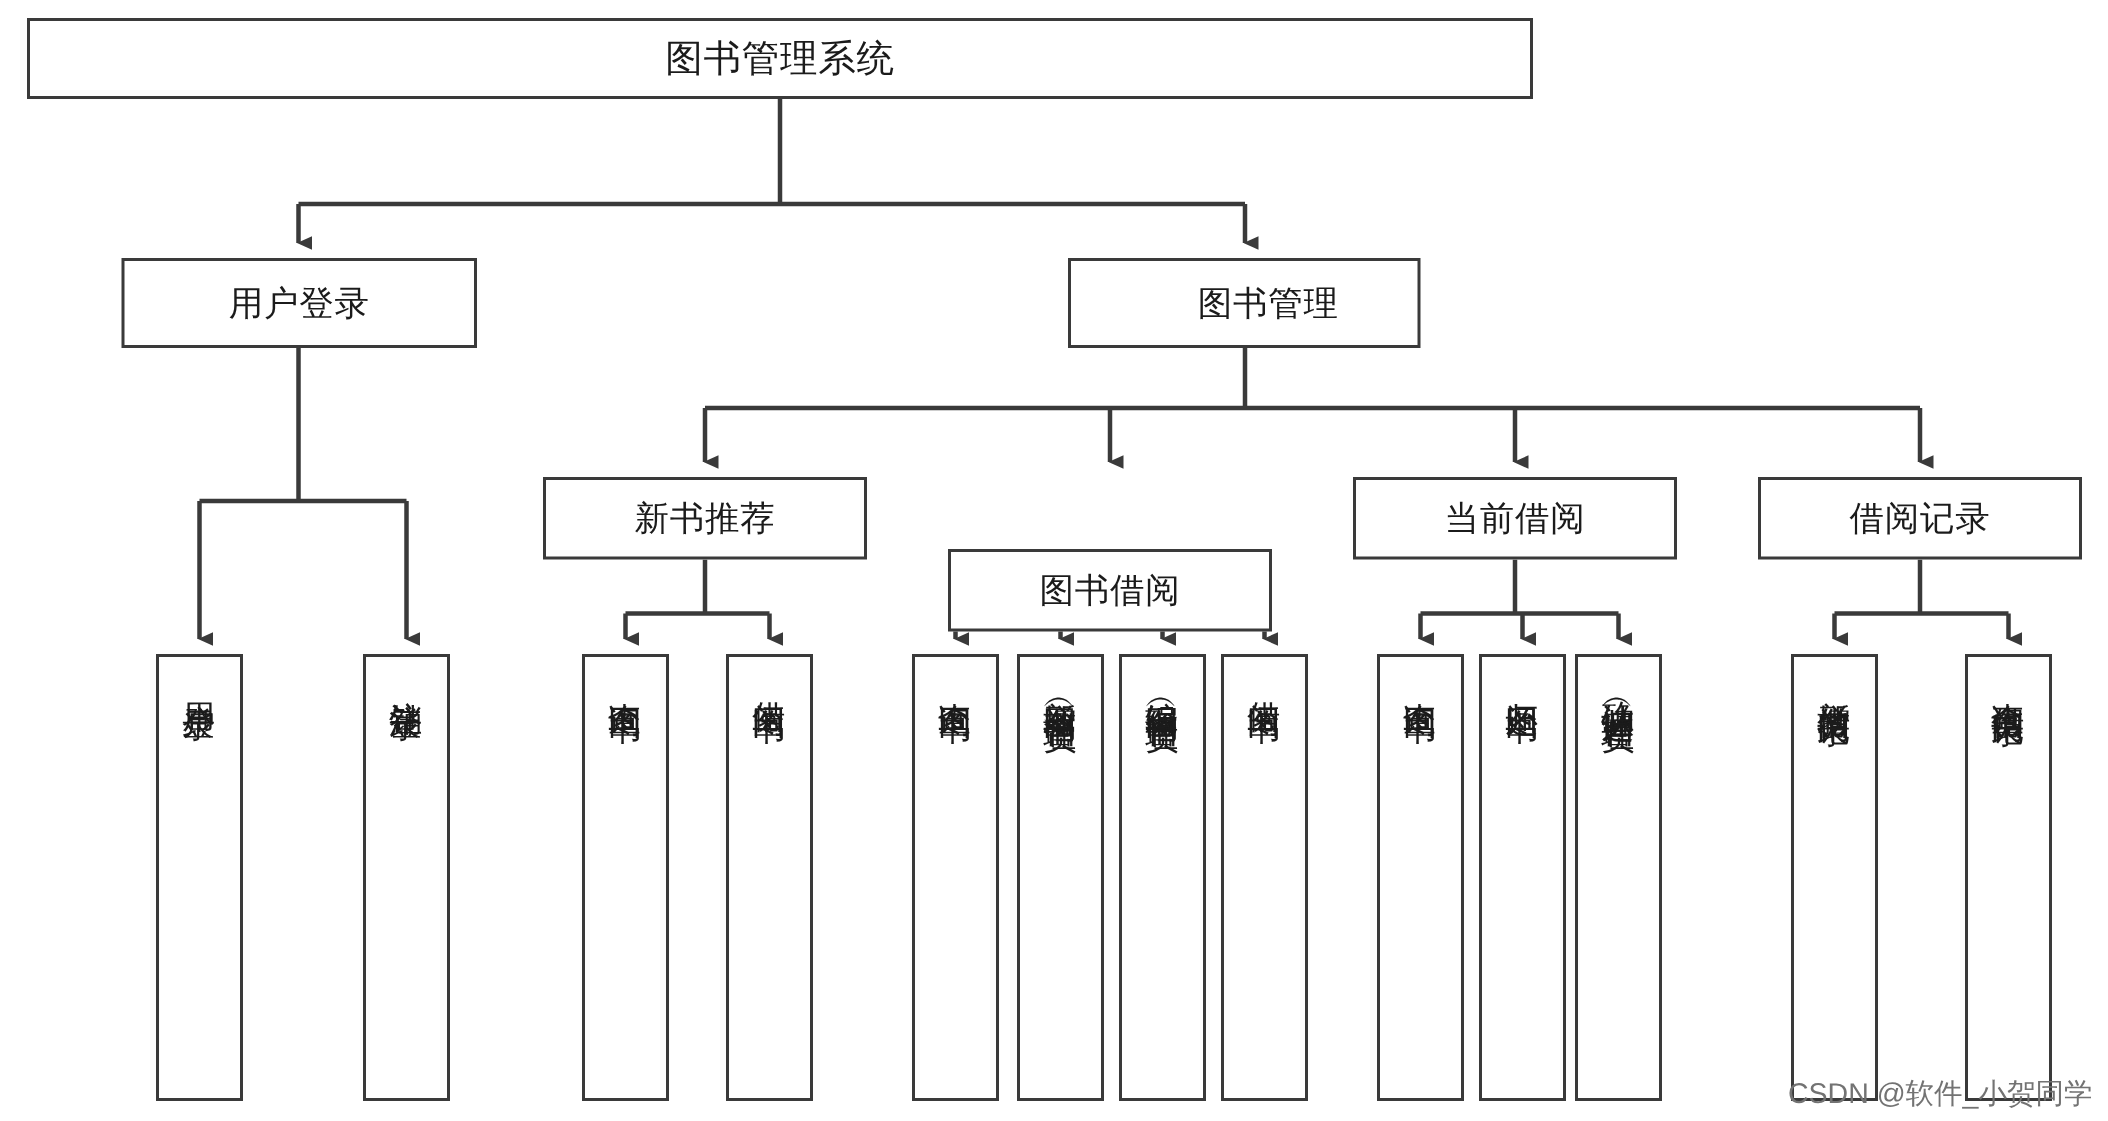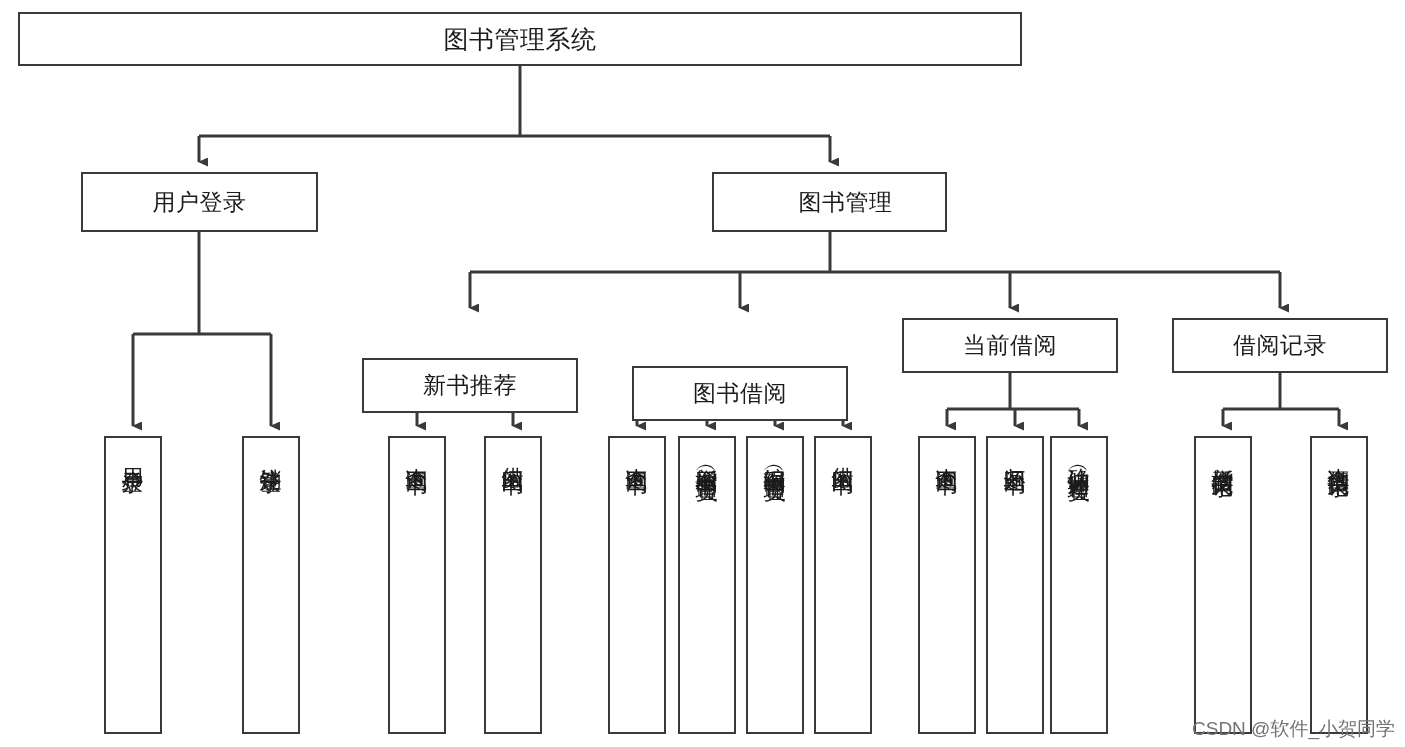--- a/index.html
+++ b/index.html
@@ -132,21 +132,21 @@
     <span class="node-label">图书管理系统</span>
   </div>
 
   <div class="node" style="left:81px; top:172px; width:237px; height:60px;">
     <span class="node-label">用户登录</span>
   </div>
   <div class="node" style="left:712px; top:172px; width:235px; height:60px;padding-left:32px;">
     <span class="node-label">图书管理</span>
   </div>
 
-  <div class="node" style="left:362px; top:318px; width:216px; height:55px;margin-top:40px;">
+  <div class="node" style="left:362px; top:318px; width:216px; height:55px;">
     <span class="node-label">新书推荐</span>
   </div>
   <div class="node" style="left:632px; top:318px; width:216px; height:55px;margin-top:48px;">
     <span class="node-label">图书借阅</span>
   </div>
   <div class="node" style="left:902px; top:318px; width:216px; height:55px;">
     <span class="node-label">当前借阅</span>
   </div>
   <div class="node" style="left:1172px; top:318px; width:216px; height:55px;">
     <span class="node-label">借阅记录</span>

